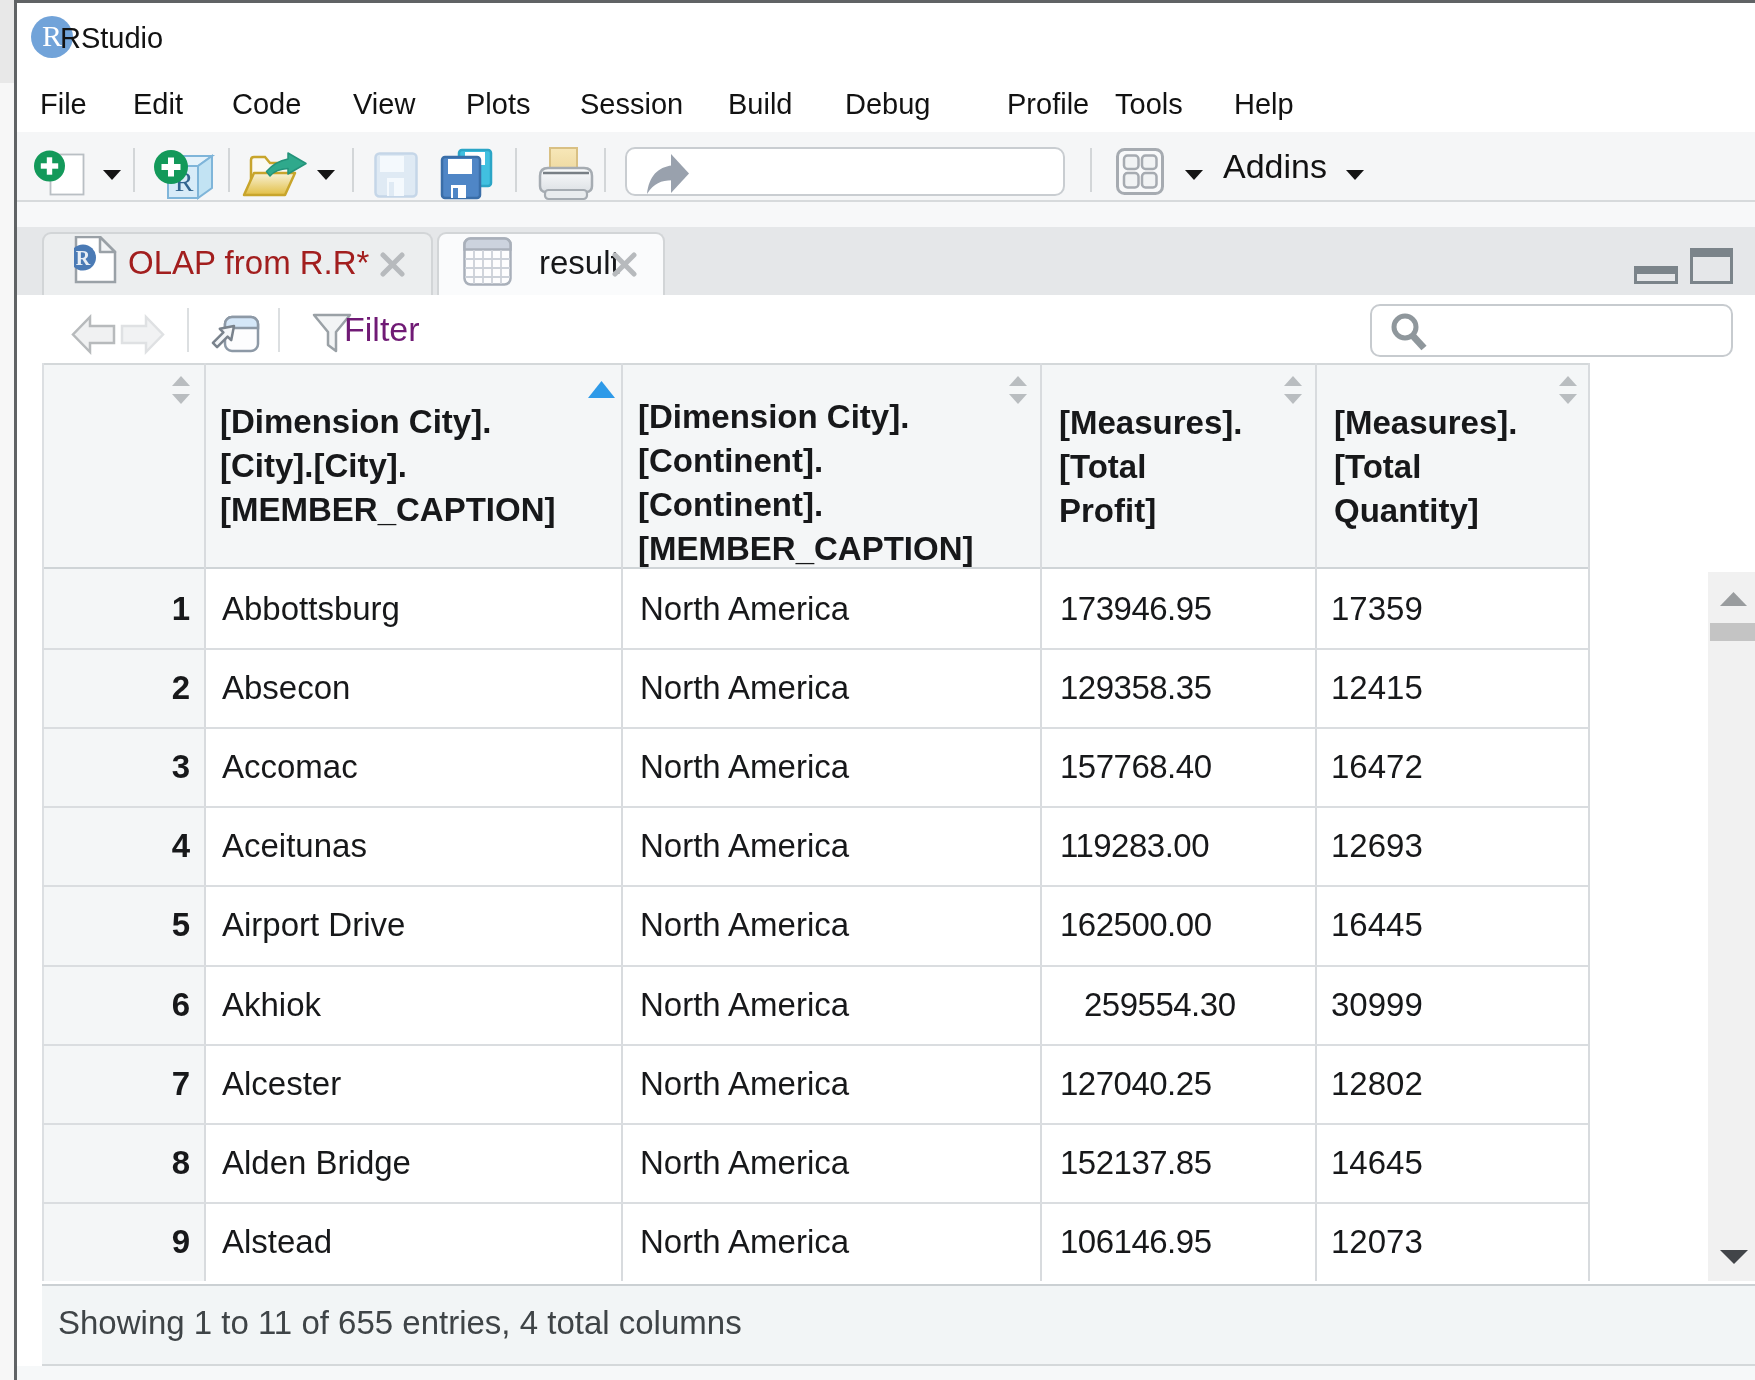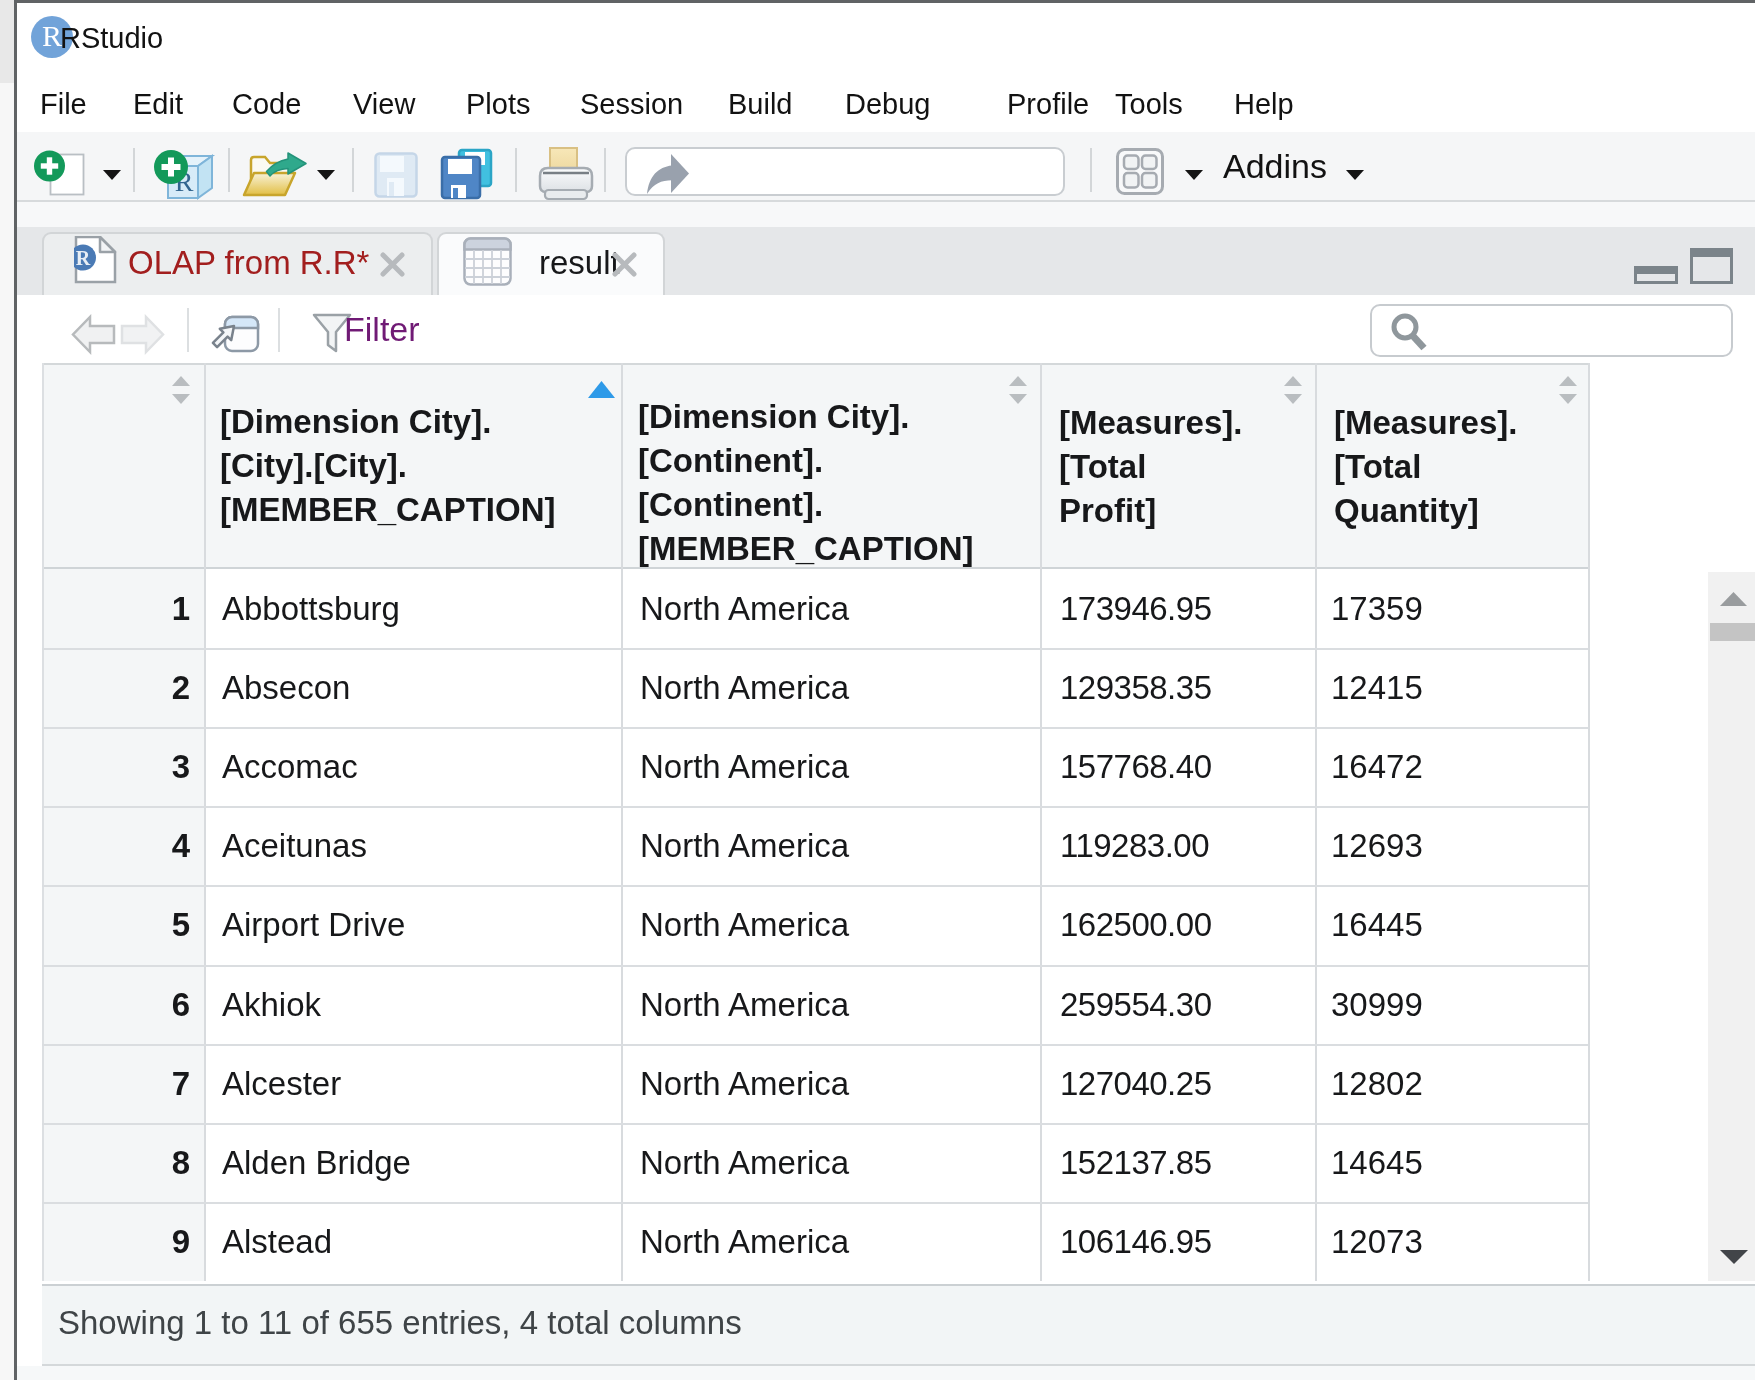--- a/index.html
+++ b/index.html
@@ -285,21 +285,21 @@
   <div class="abs c3" style="top:821px;">119283.00</div>
   <div class="abs c4" style="top:821px;">12693</div>
   <div class="abs num" style="top:900px;">5</div>
   <div class="abs c1" style="top:900px;">Airport Drive</div>
   <div class="abs c2" style="top:900px;">North America</div>
   <div class="abs c3" style="top:900px;">162500.00</div>
   <div class="abs c4" style="top:900px;">16445</div>
   <div class="abs num" style="top:980px;">6</div>
   <div class="abs c1" style="top:980px;">Akhiok</div>
   <div class="abs c2" style="top:980px;">North America</div>
-  <div class="abs c3" style="top:980px;">259554.30</div>
+  <div class="abs c3" style="top:980px;margin-left:24px;">259554.30</div>
   <div class="abs c4" style="top:980px;">30999</div>
   <div class="abs num" style="top:1059px;">7</div>
   <div class="abs c1" style="top:1059px;">Alcester</div>
   <div class="abs c2" style="top:1059px;">North America</div>
   <div class="abs c3" style="top:1059px;">127040.25</div>
   <div class="abs c4" style="top:1059px;">12802</div>
   <div class="abs num" style="top:1138px;">8</div>
   <div class="abs c1" style="top:1138px;">Alden Bridge</div>
   <div class="abs c2" style="top:1138px;">North America</div>
   <div class="abs c3" style="top:1138px;">152137.85</div>

